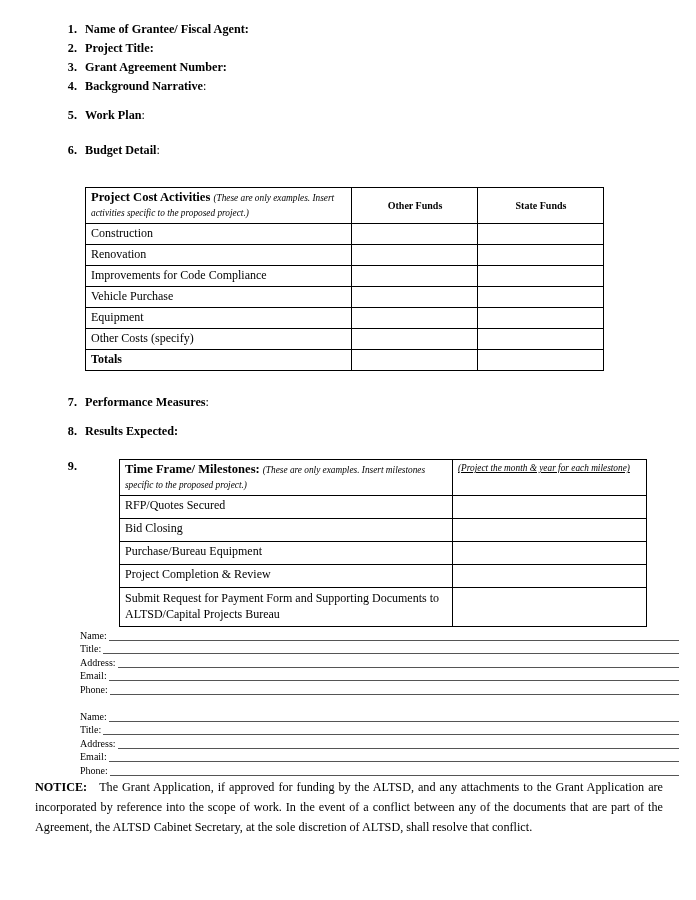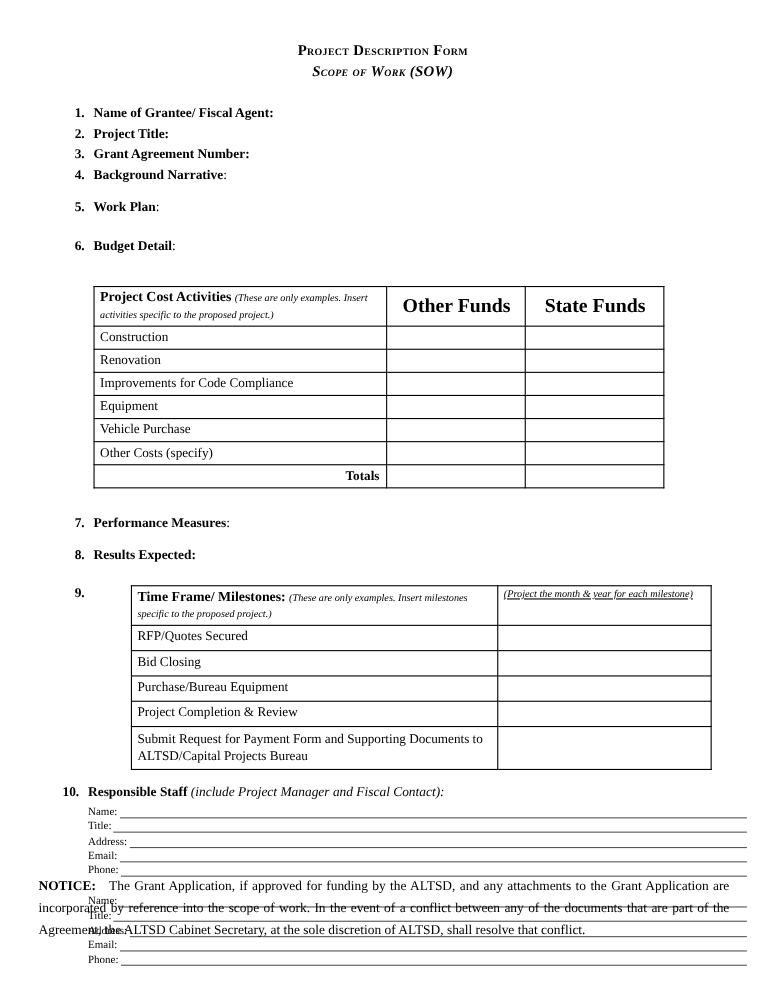--- a/index.html
+++ b/index.html
@@ -86,30 +86,29 @@
     font-weight: normal;
     height: 14px;
   }
   .tbl .hdr-cell {
     font-weight: bold;
     font-size: 12.6px;
   }
   .tbl .hdr-center {
     text-align: center;
     font-weight: bold;
-    font-size: 18px;
+    font-size: 10px;
     vertical-align: middle;
   }
   .tbl .sub-italic {
     font-style: italic;
     font-weight: normal;
     font-size: 9.3px;
   }
   .tbl .totals-cell {
-    text-align: right;
     font-weight: bold;
     padding-right: 6px;
   }
   .tbl .empty-cell { }
 
   
   .budget-wrap {
     margin-left: 85px;
     margin-top: 3px;
   }
@@ -175,24 +174,20 @@
   .notice b { font-weight: bold; }
 
   .spacer-sm { height: 10px; }
   .spacer-md { height: 16px; }
 </style>
 </head>
 <body>
 
 <div class="page">
 
-  <div class="title-block">
-    <div class="title-line1">Project Description Form</div>
-    <div class="title-line2">Scope of Work (SOW)</div>
-  </div>
 
   <div class="list-top">
 
     <div class="item">
       <span class="num">1.</span>
       <span class="label">Name of Grantee/ Fiscal Agent:</span>
     </div>
 
     <div class="item">
       <span class="num">2.</span>
@@ -250,26 +245,26 @@
           <td>Renovation</td>
           <td class="empty-cell"></td>
           <td class="empty-cell"></td>
         </tr>
         <tr class="body">
           <td>Improvements for Code Compliance</td>
           <td class="empty-cell"></td>
           <td class="empty-cell"></td>
         </tr>
         <tr class="body">
+          <td>Vehicle Purchase</td>
+          <td class="empty-cell"></td>
+          <td class="empty-cell"></td>
+        </tr>
+        <tr class="body">
           <td>Equipment</td>
-          <td class="empty-cell"></td>
-          <td class="empty-cell"></td>
-        </tr>
-        <tr class="body">
-          <td>Vehicle Purchase</td>
           <td class="empty-cell"></td>
           <td class="empty-cell"></td>
         </tr>
         <tr class="body">
           <td>Other Costs (specify)</td>
           <td class="empty-cell"></td>
           <td class="empty-cell"></td>
         </tr>
 
         <tr class="body">
@@ -333,27 +328,20 @@
           <td class="empty-cell"></td>
         </tr>
         <tr class="body">
           <td class="two-line" style="height:30px;">Submit Request for Payment Form and Supporting Documents to ALTSD/Capital Projects Bureau</td>
           <td class="empty-cell"></td>
         </tr>
       </tbody>
     </table>
   </div>
 
-  <div class="list-top" style="margin-top:11px;">
-    <div class="item" style="padding-left:25px;">
-      <span class="num" style="left:-5px;">10.</span>
-      <span class="label">Responsible Staff</span>
-      <span class="paren-italic">(include Project Manager and Fiscal Contact):</span>
-    </div>
-  </div>
 
   <div class="fields">
     <div class="field-row">
       <span class="field-label">Name:</span>
       <span class="field-line"></span>
     </div>
     <div class="field-row">
       <span class="field-label">Title:</span>
       <span class="field-line"></span>
     </div>

